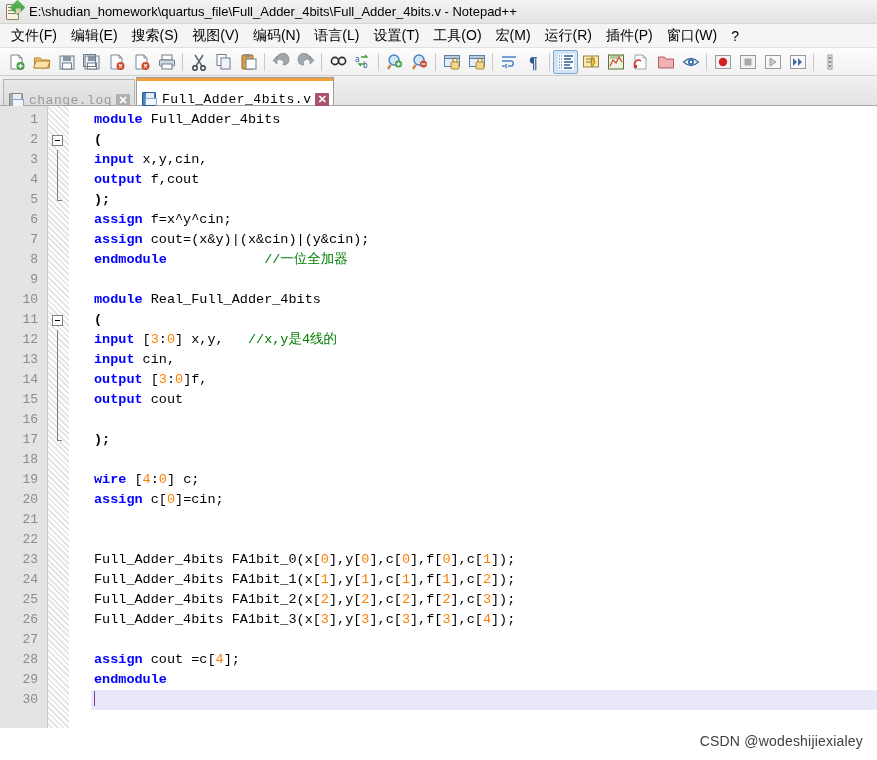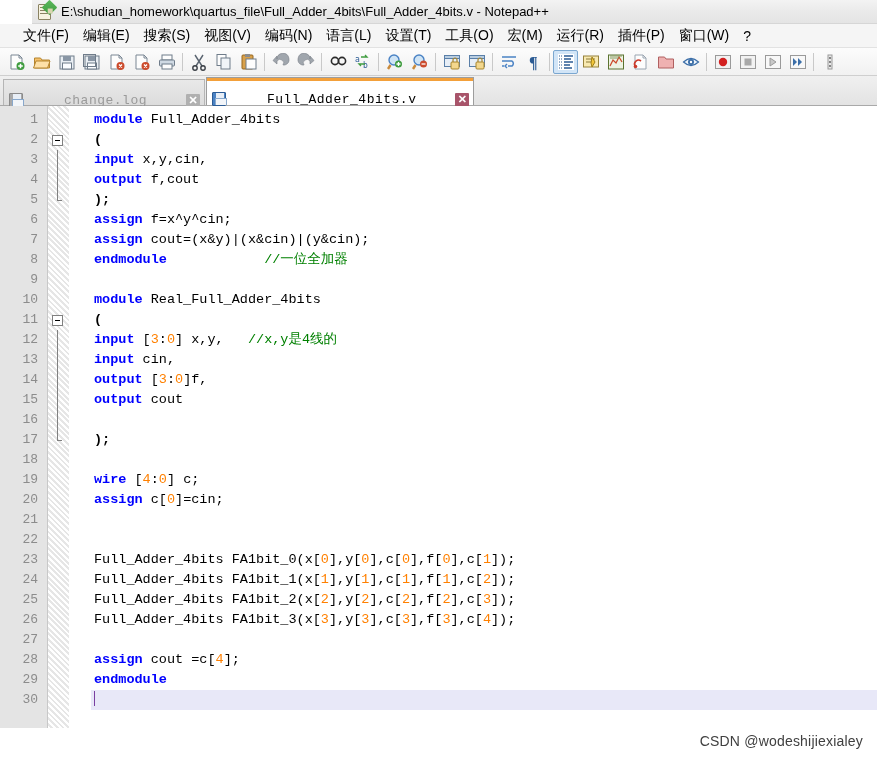--- a/index.html
+++ b/index.html
@@ -20,21 +20,20 @@
 
   
   .titlebar {
     height: 24px;
     background: linear-gradient(to bottom, #f3f3f3 0%, #eaeaea 50%, #e4e4e4 100%);
     border-bottom: 1px solid #d6d6d6;
     display: flex;
     align-items: center;
     padding-left: 5px;
     position: relative;
-    margin-left: 32px;
   }
   .app-icon {
     width: 18px; height: 18px;
     margin-right: 6px;
     position: relative;
     flex: 0 0 auto;
   }
   .app-icon .pad {
     position: absolute; left: 1px; top: 1px;
     width: 13px; height: 16px;
@@ -68,21 +67,21 @@
     letter-spacing: 0px;
     font-family: "Liberation Sans", sans-serif;
   }
 
   
   .menubar {
     height: 24px;
     background: #f5f5f5;
     display: flex;
     align-items: center;
-    padding-left: 16px;
+    padding-left: 4px;
     border-bottom: 1px solid #e2e2e2;
   }
   .menu-item {
     font-size: 14px;
     color: #000000;
     padding: 2px 7px;
     white-space: nowrap;
     cursor: default;
     font-family: "Liberation Sans", sans-serif;
   }
@@ -129,21 +128,20 @@
     display: flex;
     align-items: center;
     padding: 16px 4px 0 5px;
     margin-right: 1px;
     font-family: "Liberation Mono", monospace;
     font-size: 13px;
     border: 1px solid #b5b5b5;
     border-bottom: none;
     position: relative;
     cursor: default;
-    gap: 35px;
   }
   .tab.inactive {
     background: linear-gradient(to bottom, #e9e9e9 0%, #dcdcdc 100%);
     color: #9a9a9a;
   }
   .tab.active {
     background: #ffffff;
     color: #000000;
     height: 28px;
     border-color: #9d9d9d;

